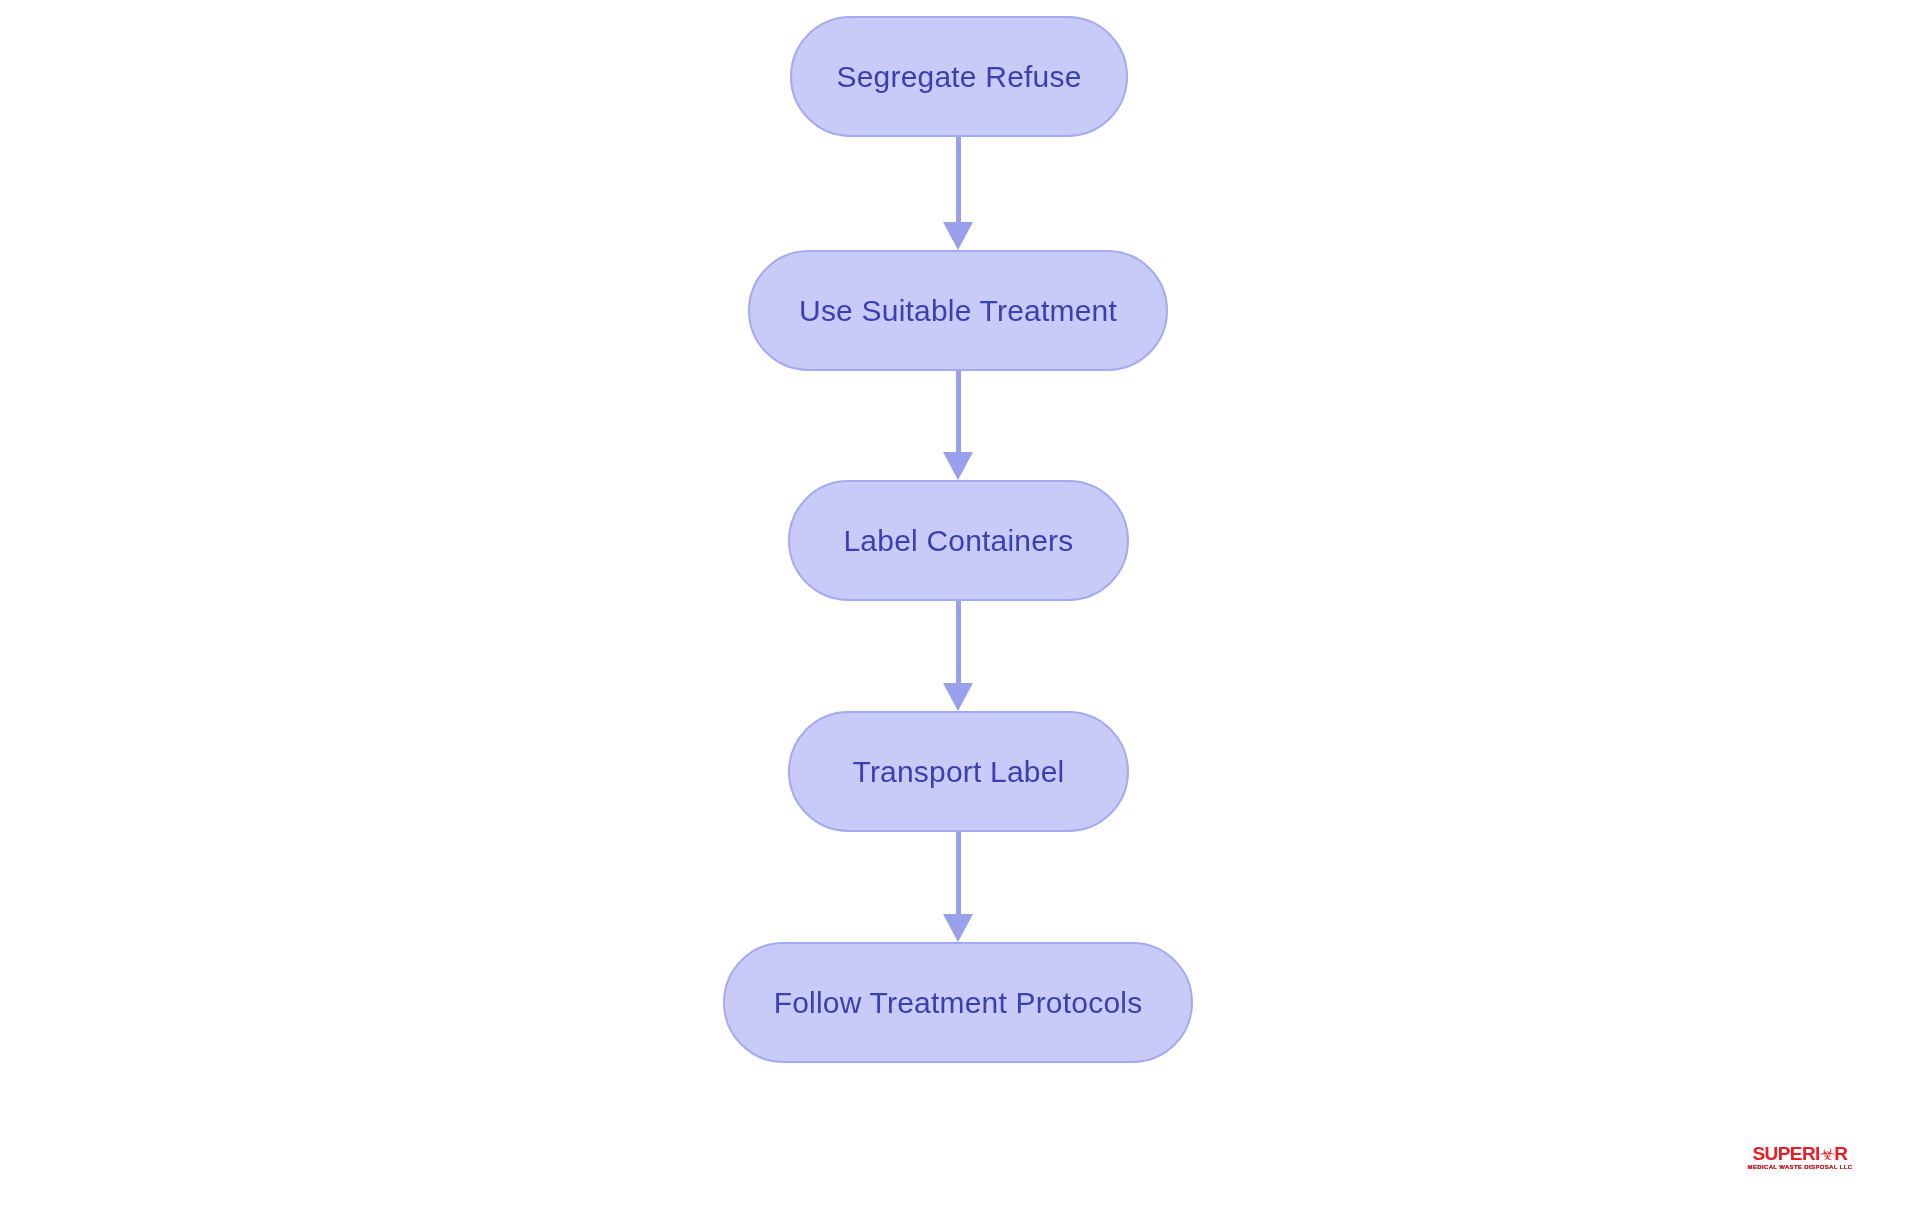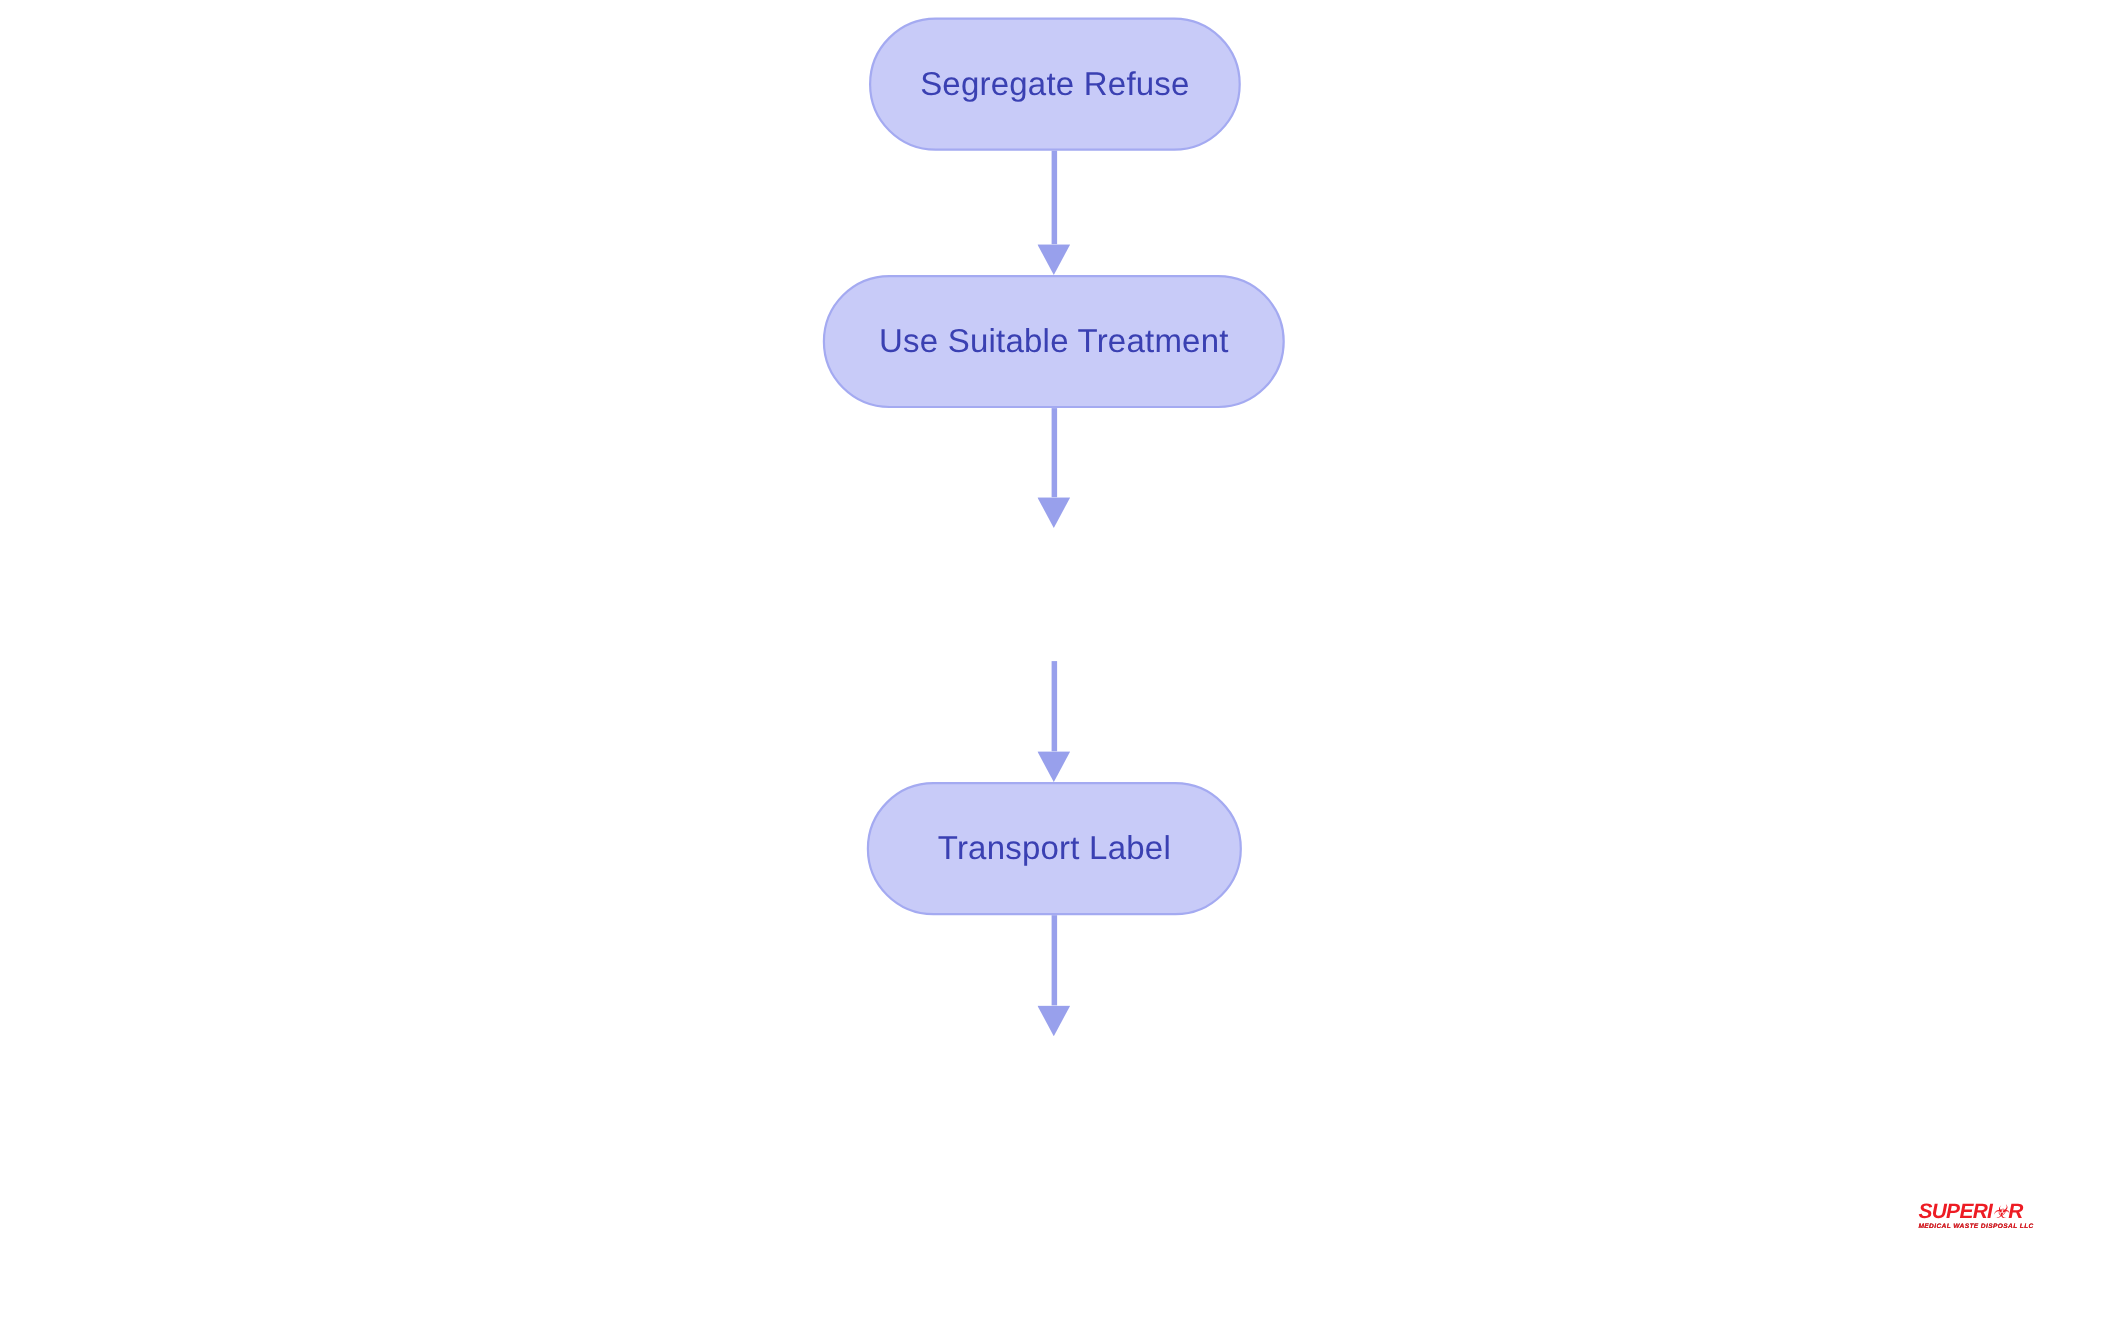--- a/index.html
+++ b/index.html
@@ -39,26 +39,25 @@
     position: absolute;
     width: 30px;
     height: 28px;
     left: 943px;
     background: var(--arrow, #98a0ec);
     clip-path: polygon(0 0, 100% 0, 50% 100%);
   }
   .logo {
     position: absolute;
     left: 1744px;
-    top: 1092px;
+    top: 1144px;
     width: 112px;
-    text-align: left;
+    text-align: center;
     line-height: 1;
     user-select: none;
-    font-style: italic;
   }
   .logo-title {
     color: var(--logo-red, #ed1c24);
     font-size: 19px;
     font-weight: 800;
     letter-spacing: -0.6px;
     white-space: nowrap;
   }
   .logo-title .bio {
     font-size: 17px;
@@ -76,23 +75,25 @@
 </style>
 </head>
 <body style="background: rgb(255, 255, 255);">
 
 <div class="canvas">
 
   <div class="flow-node" style="left:790px; top:16px;  width:338px;">Segregate Refuse</div>
 
   <div class="flow-node" style="left:748px; top:250px; width:420px;">Use Suitable Treatment</div>
 
+  <div class="flow-node" style="left:788px; top:480px; width:341px;">Label Containers</div>
 
   <div class="flow-node" style="left:788px; top:711px; width:341px;">Transport Label</div>
 
+  <div class="flow-node" style="left:723px; top:942px; width:470px;">Follow Treatment Protocols</div>
 
   <div class="arrow-stem" style="top:137px; height:85px;"></div>
   <div class="arrow-head" style="top:222px;"></div>
 
   <div class="arrow-stem" style="top:371px; height:81px;"></div>
   <div class="arrow-head" style="top:452px;"></div>
 
   <div class="arrow-stem" style="top:601px; height:82px;"></div>
   <div class="arrow-head" style="top:683px;"></div>
 

